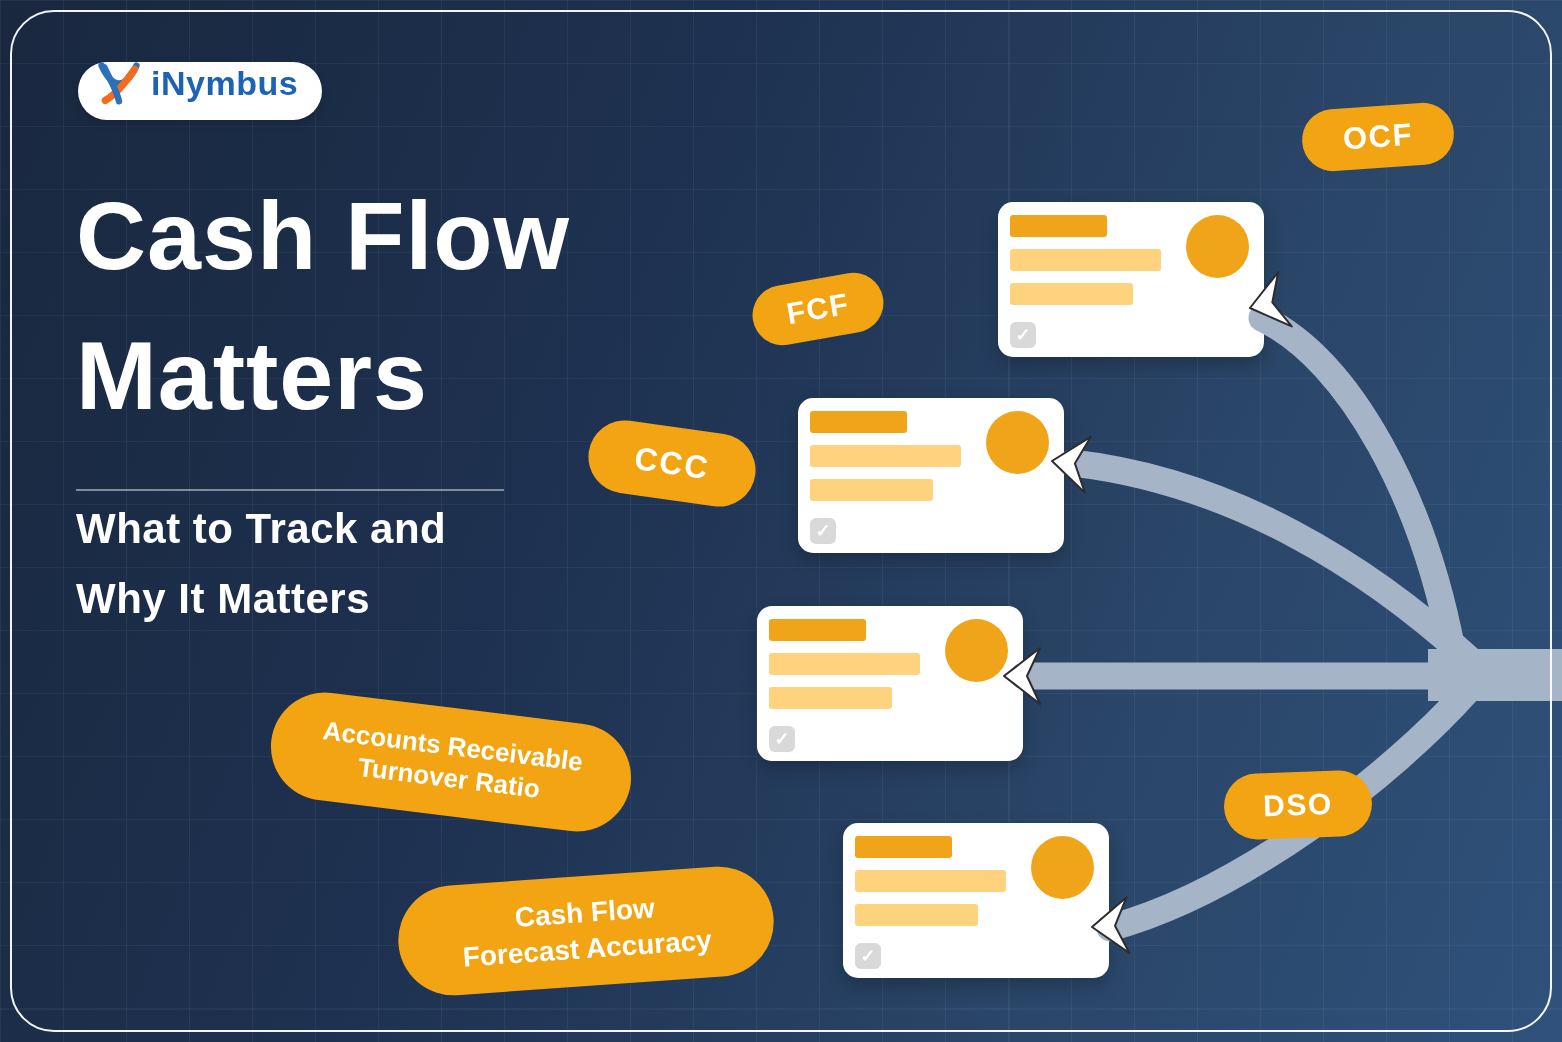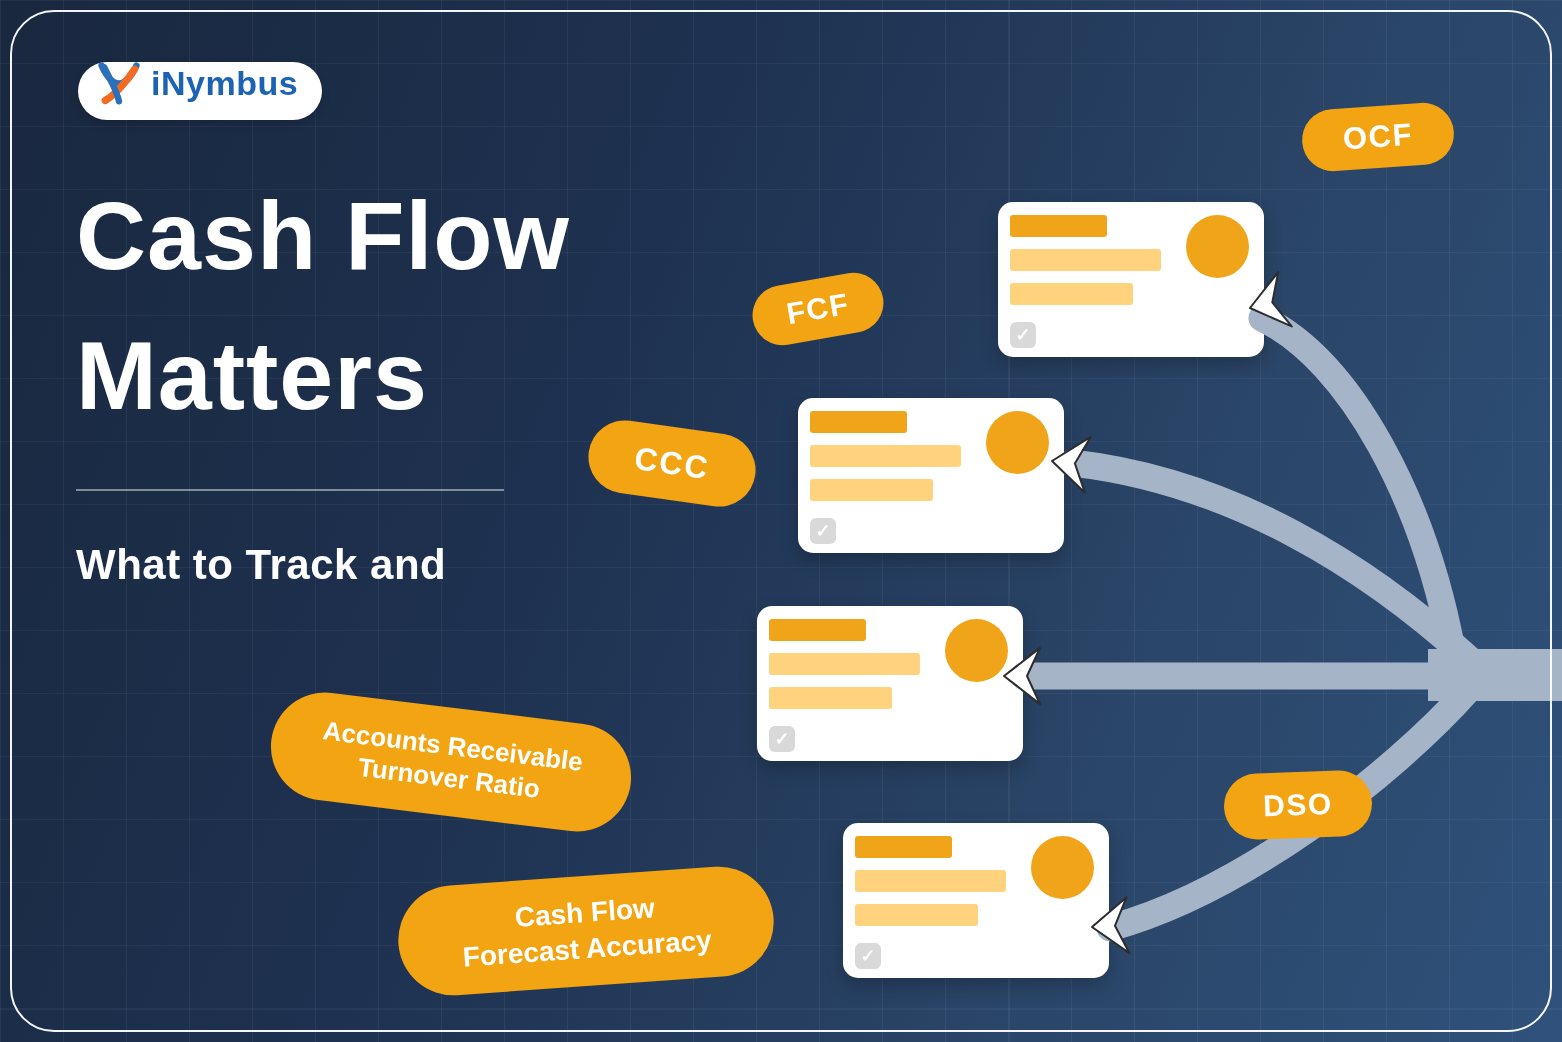--- a/index.html
+++ b/index.html
@@ -33,21 +33,21 @@
   
   .page-title {
     position:absolute; left:76px; top:166px; z-index:2;
     color:#ffffff; font-size:97px; font-weight:800; line-height:140px; letter-spacing:1px;
   }
   .divider {
     position:absolute; left:76px; top:489px; width:428px; height:2px; z-index:2;
     background:rgba(255,255,255,0.45);
   }
   .page-subtitle {
-    position:absolute; left:76px; top:530px; z-index:2;
+    position:absolute; left:76px; top:494px; z-index:2;
     color:#ffffff; font-size:42px; font-weight:600; line-height:70px; letter-spacing:0.5px;
   }
 
   
   .badge {
     position:absolute; z-index:4;
     display:flex; flex-direction:column; align-items:center; justify-content:center;
     background:#f2a413; color:#ffffff; font-weight:700; text-align:center;
     border-radius:999px;
   }
@@ -112,20 +112,21 @@
   <span class="logo-text">iNymbus</span>
 </div>
 
 <div class="page-title">
   <div>Cash Flow</div>
   <div>Matters</div>
 </div>
 <div class="divider"></div>
 <div class="page-subtitle">
   <div>What to Track and</div>
+  <div>Why It Matters</div>
 </div>
 
 <div class="metric-card" id="card-1">
   <div class="card-title-bar"></div>
   <div class="card-circle"></div>
   <div class="card-line-1"></div>
   <div class="card-line-2"></div>
   <div class="card-checkbox">
       <span>✓</span>
     </div>

